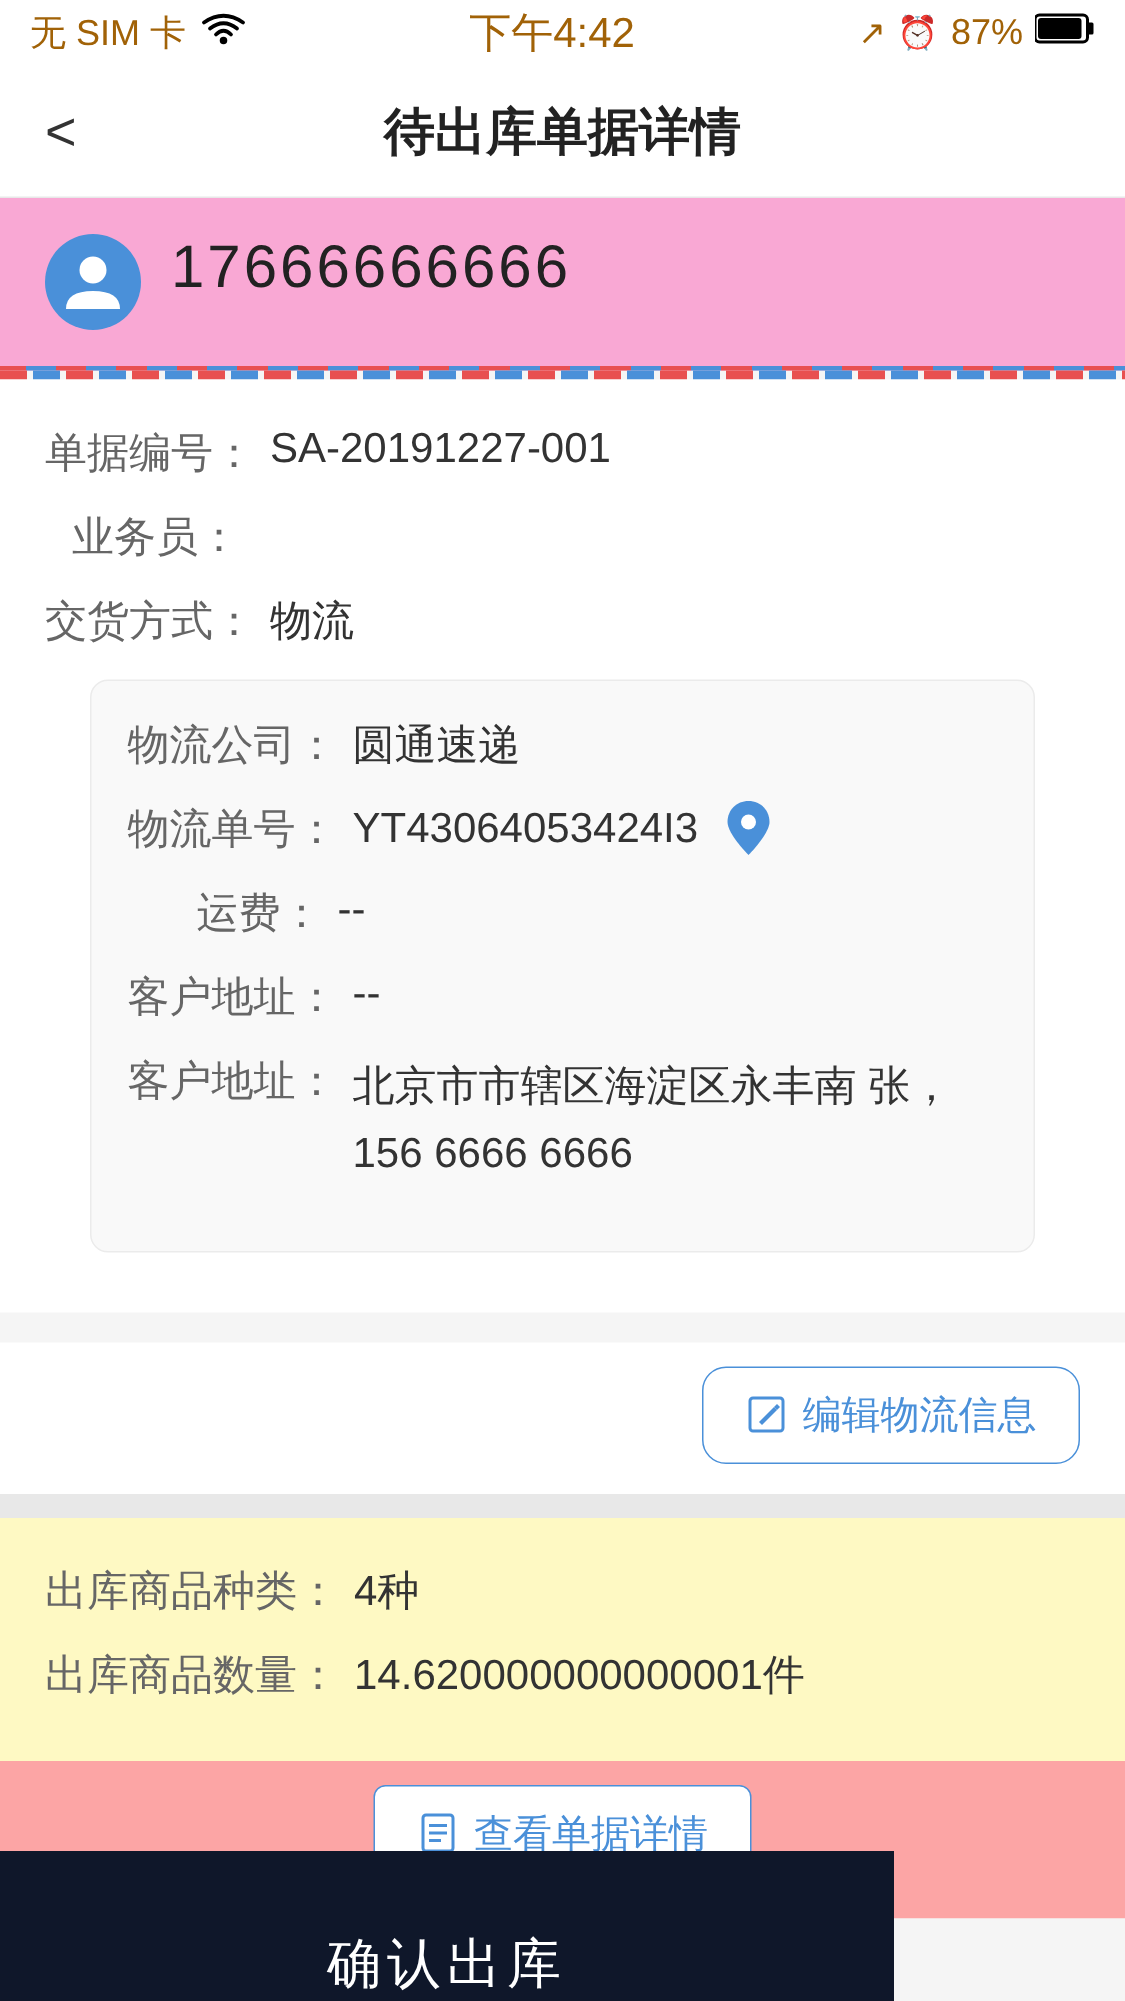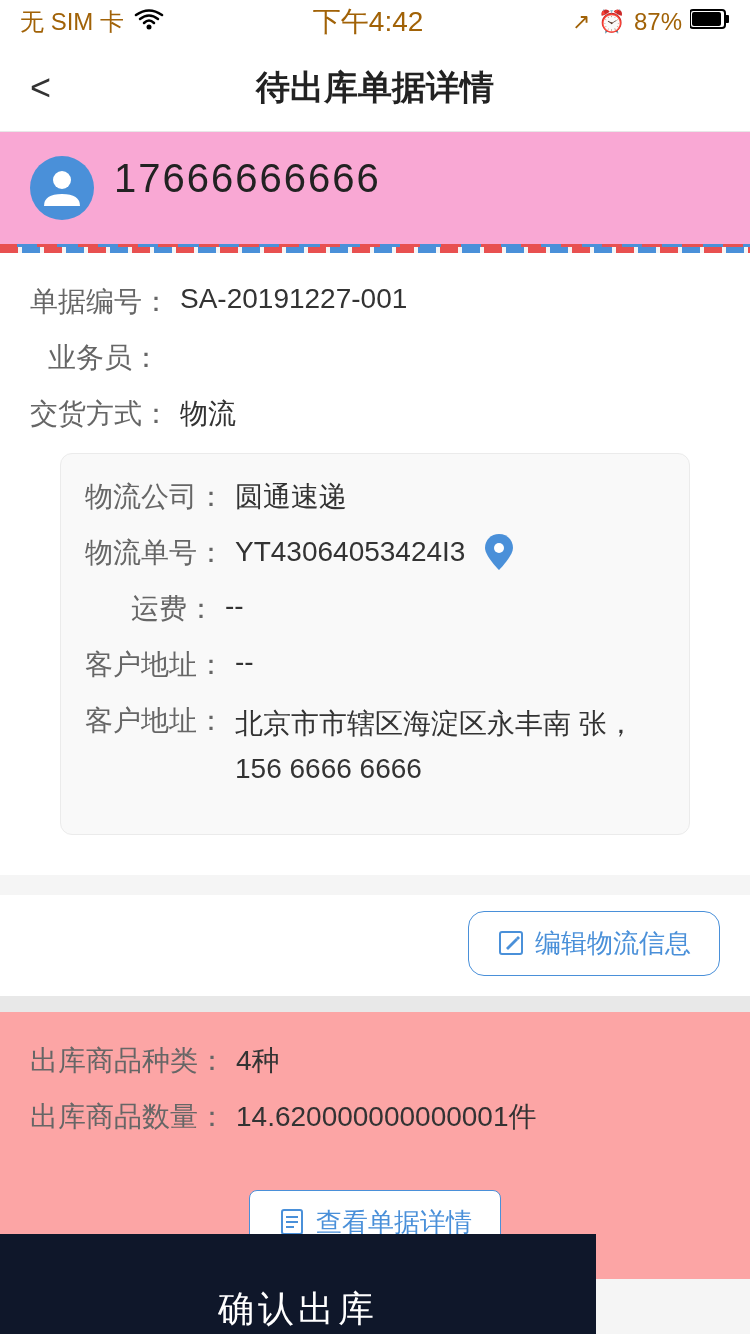--- a/index.html
+++ b/index.html
@@ -201,21 +201,21 @@
     }
 
     
     .section-divider {
       height: 16px;
       background: #e8e8e8;
     }
 
     
     .product-summary {
-      background: #fca5a5;
+      background: #fef9c3;
       padding: 30px 30px 20px 30px;
     }
     .product-row {
       display: flex;
       align-items: center;
       margin-bottom: 18px;
     }
     .product-label {
       color: #666;
       font-size: 28px;

